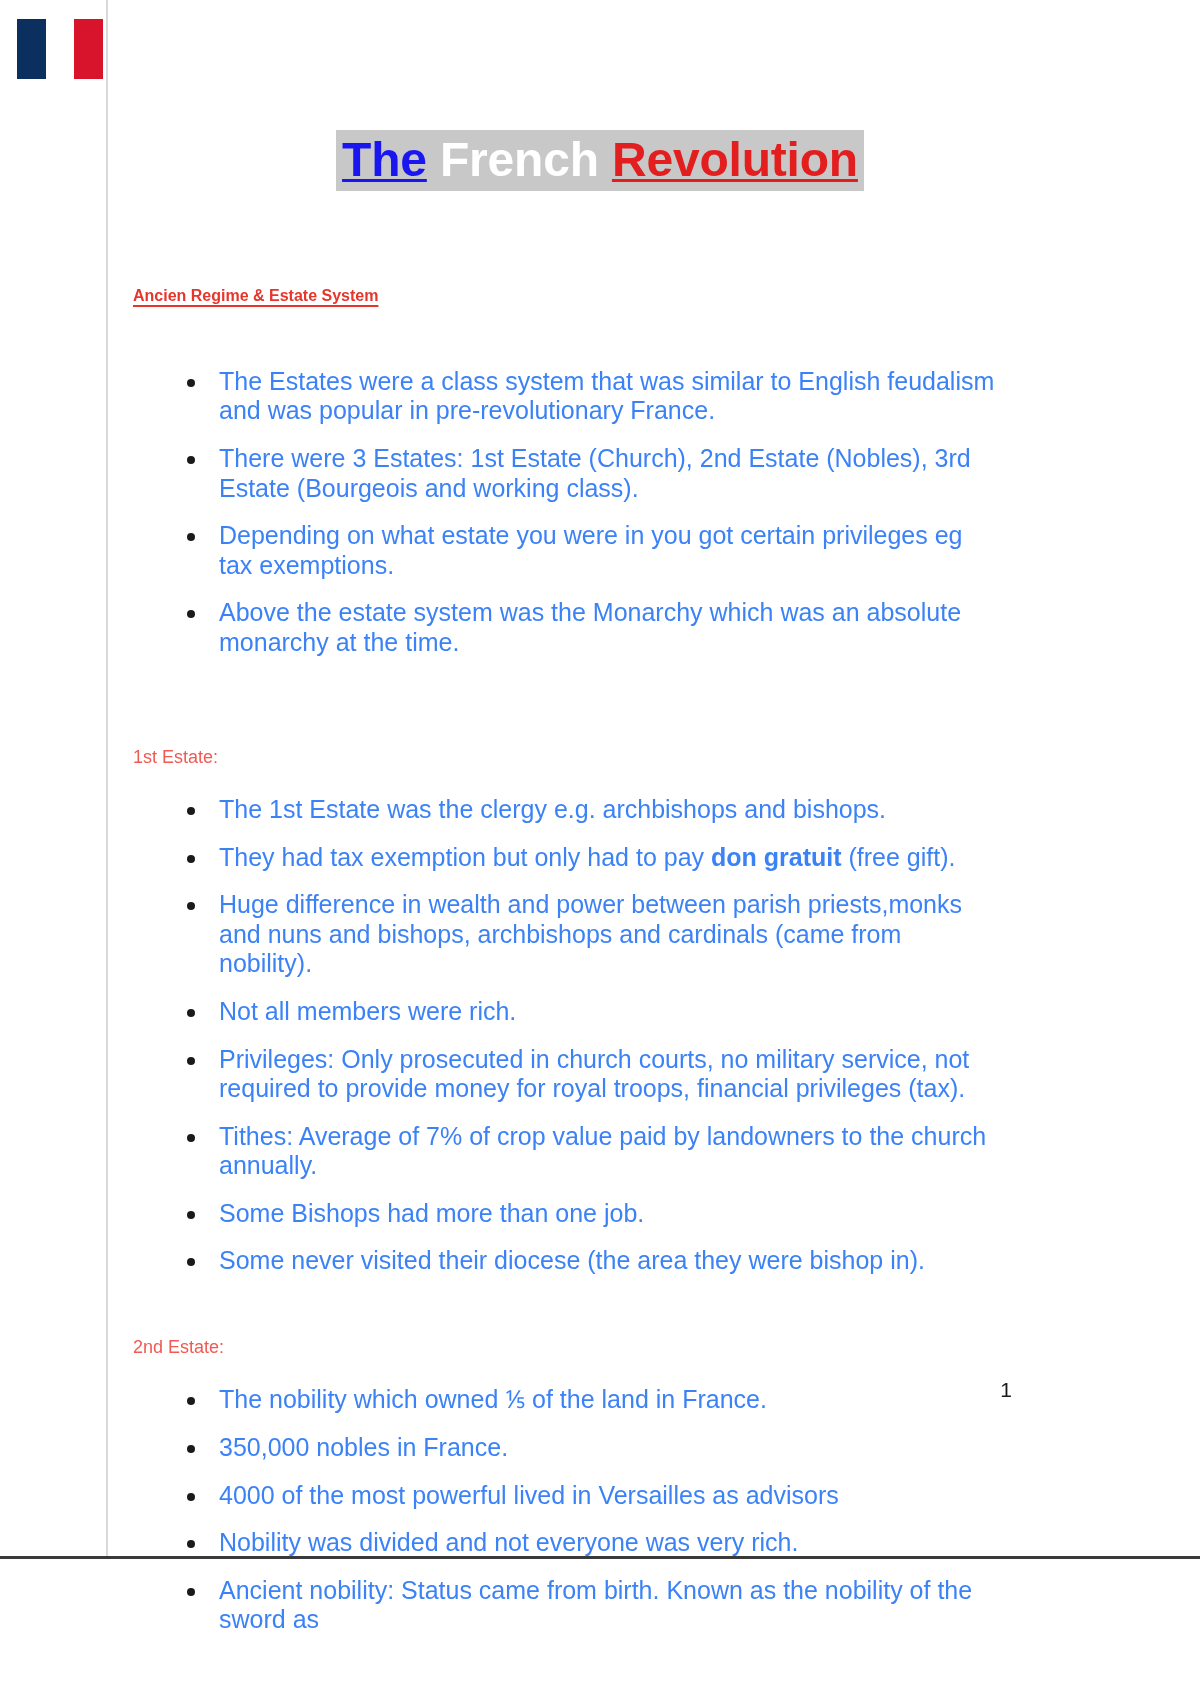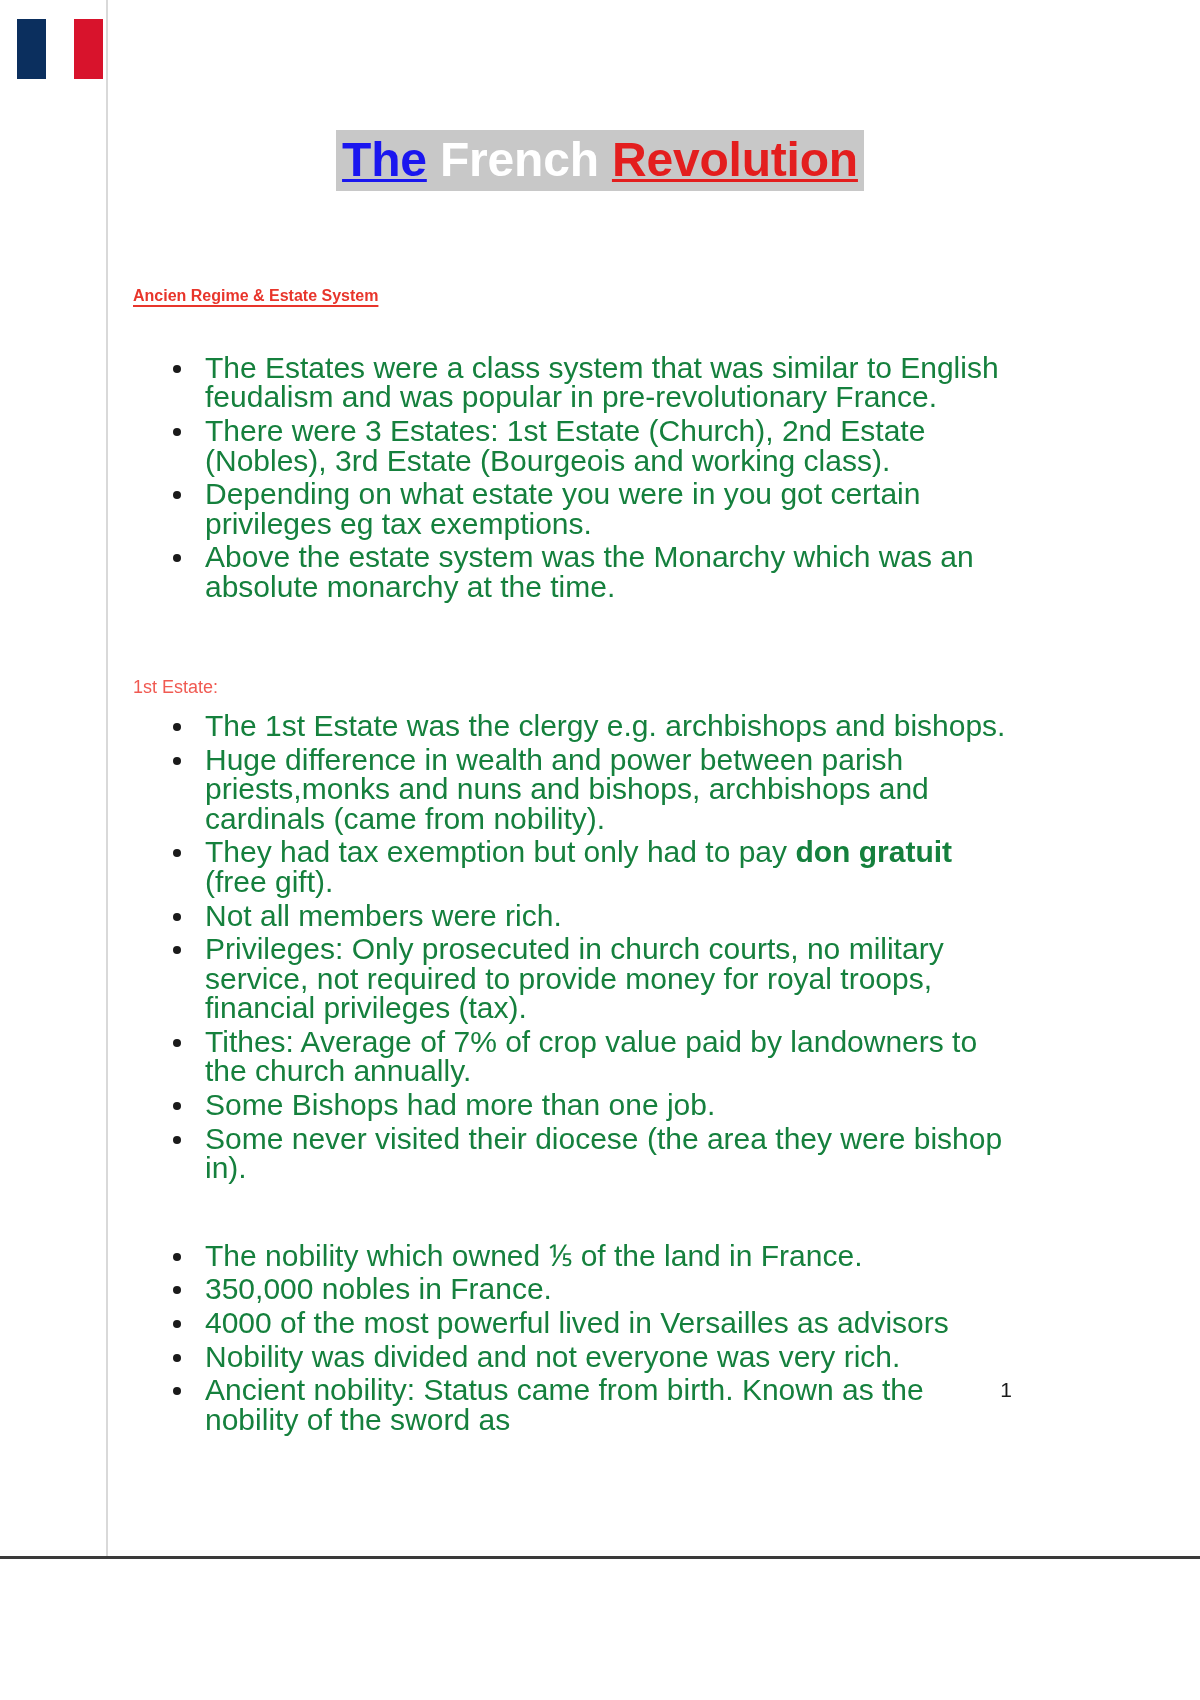--- a/index.html
+++ b/index.html
@@ -110,24 +110,24 @@
   }
 
   ul.bullets {
     margin: 0;
     padding: 0;
     list-style: none;
   }
   ul.bullets li {
     position: relative;
     padding-left: 68px;
-    font-size: 30px;
+    font-size: 25px;
     line-height: 29.6px;
-    color: #15803d;
-    margin: 4px;
+    color: #3b82f6;
+    margin: 18px;
   }
   ul.bullets li::before {
     content: "";
     position: absolute;
     left: 36px;
     top: 12px;
     width: 8px;
     height: 8px;
     border-radius: 50%;
     background: #1a1a1a;
@@ -177,31 +177,32 @@
 
   <div class="spacer-lg"></div>
   <div class="spacer-md"></div>
 
   <h3 class="sub-heading" style="color: rgb(240, 90, 82);">1st Estate:</h3>
 
   <div class="spacer-sm"></div>
 
   <ul class="bullets" id="list-first-estate">
       <li>The 1st Estate was the clergy e.g. archbishops and bishops.</li>
+      <li>They had tax exemption but only had to pay <b>don gratuit</b> (free gift).</li>
       <li>Huge difference in wealth and power between parish priests,monks and nuns and bishops, archbishops and cardinals (came from nobility).</li>
-      <li>They had tax exemption but only had to pay <b>don gratuit</b> (free gift).</li>
       <li>Not all members were rich.</li>
       <li>Privileges: Only prosecuted in church courts, no military service, not required to provide money for royal troops, financial privileges (tax).</li>
       <li>Tithes: Average of 7% of crop value paid by landowners to the church annually.</li>
       <li>Some Bishops had more than one job.</li>
       <li>Some never visited their diocese (the area they were bishop in).</li>
     </ul>
 
   <div class="spacer-lg"></div>
 
+  <h3 class="sub-heading" style="color: rgb(240, 90, 82);">2nd Estate:</h3>
 
   <div class="spacer-sm"></div>
 
   <ul class="bullets" id="list-second-estate">
       <li>The nobility which owned ⅕ of the land in France.</li>
       <li>350,000 nobles in France.</li>
       <li>4000 of the most powerful lived in Versailles as advisors</li>
       <li>Nobility was divided and not everyone was very rich.</li>
       <li>Ancient nobility: Status came from birth. Known as the nobility of the sword as</li>
     </ul>

